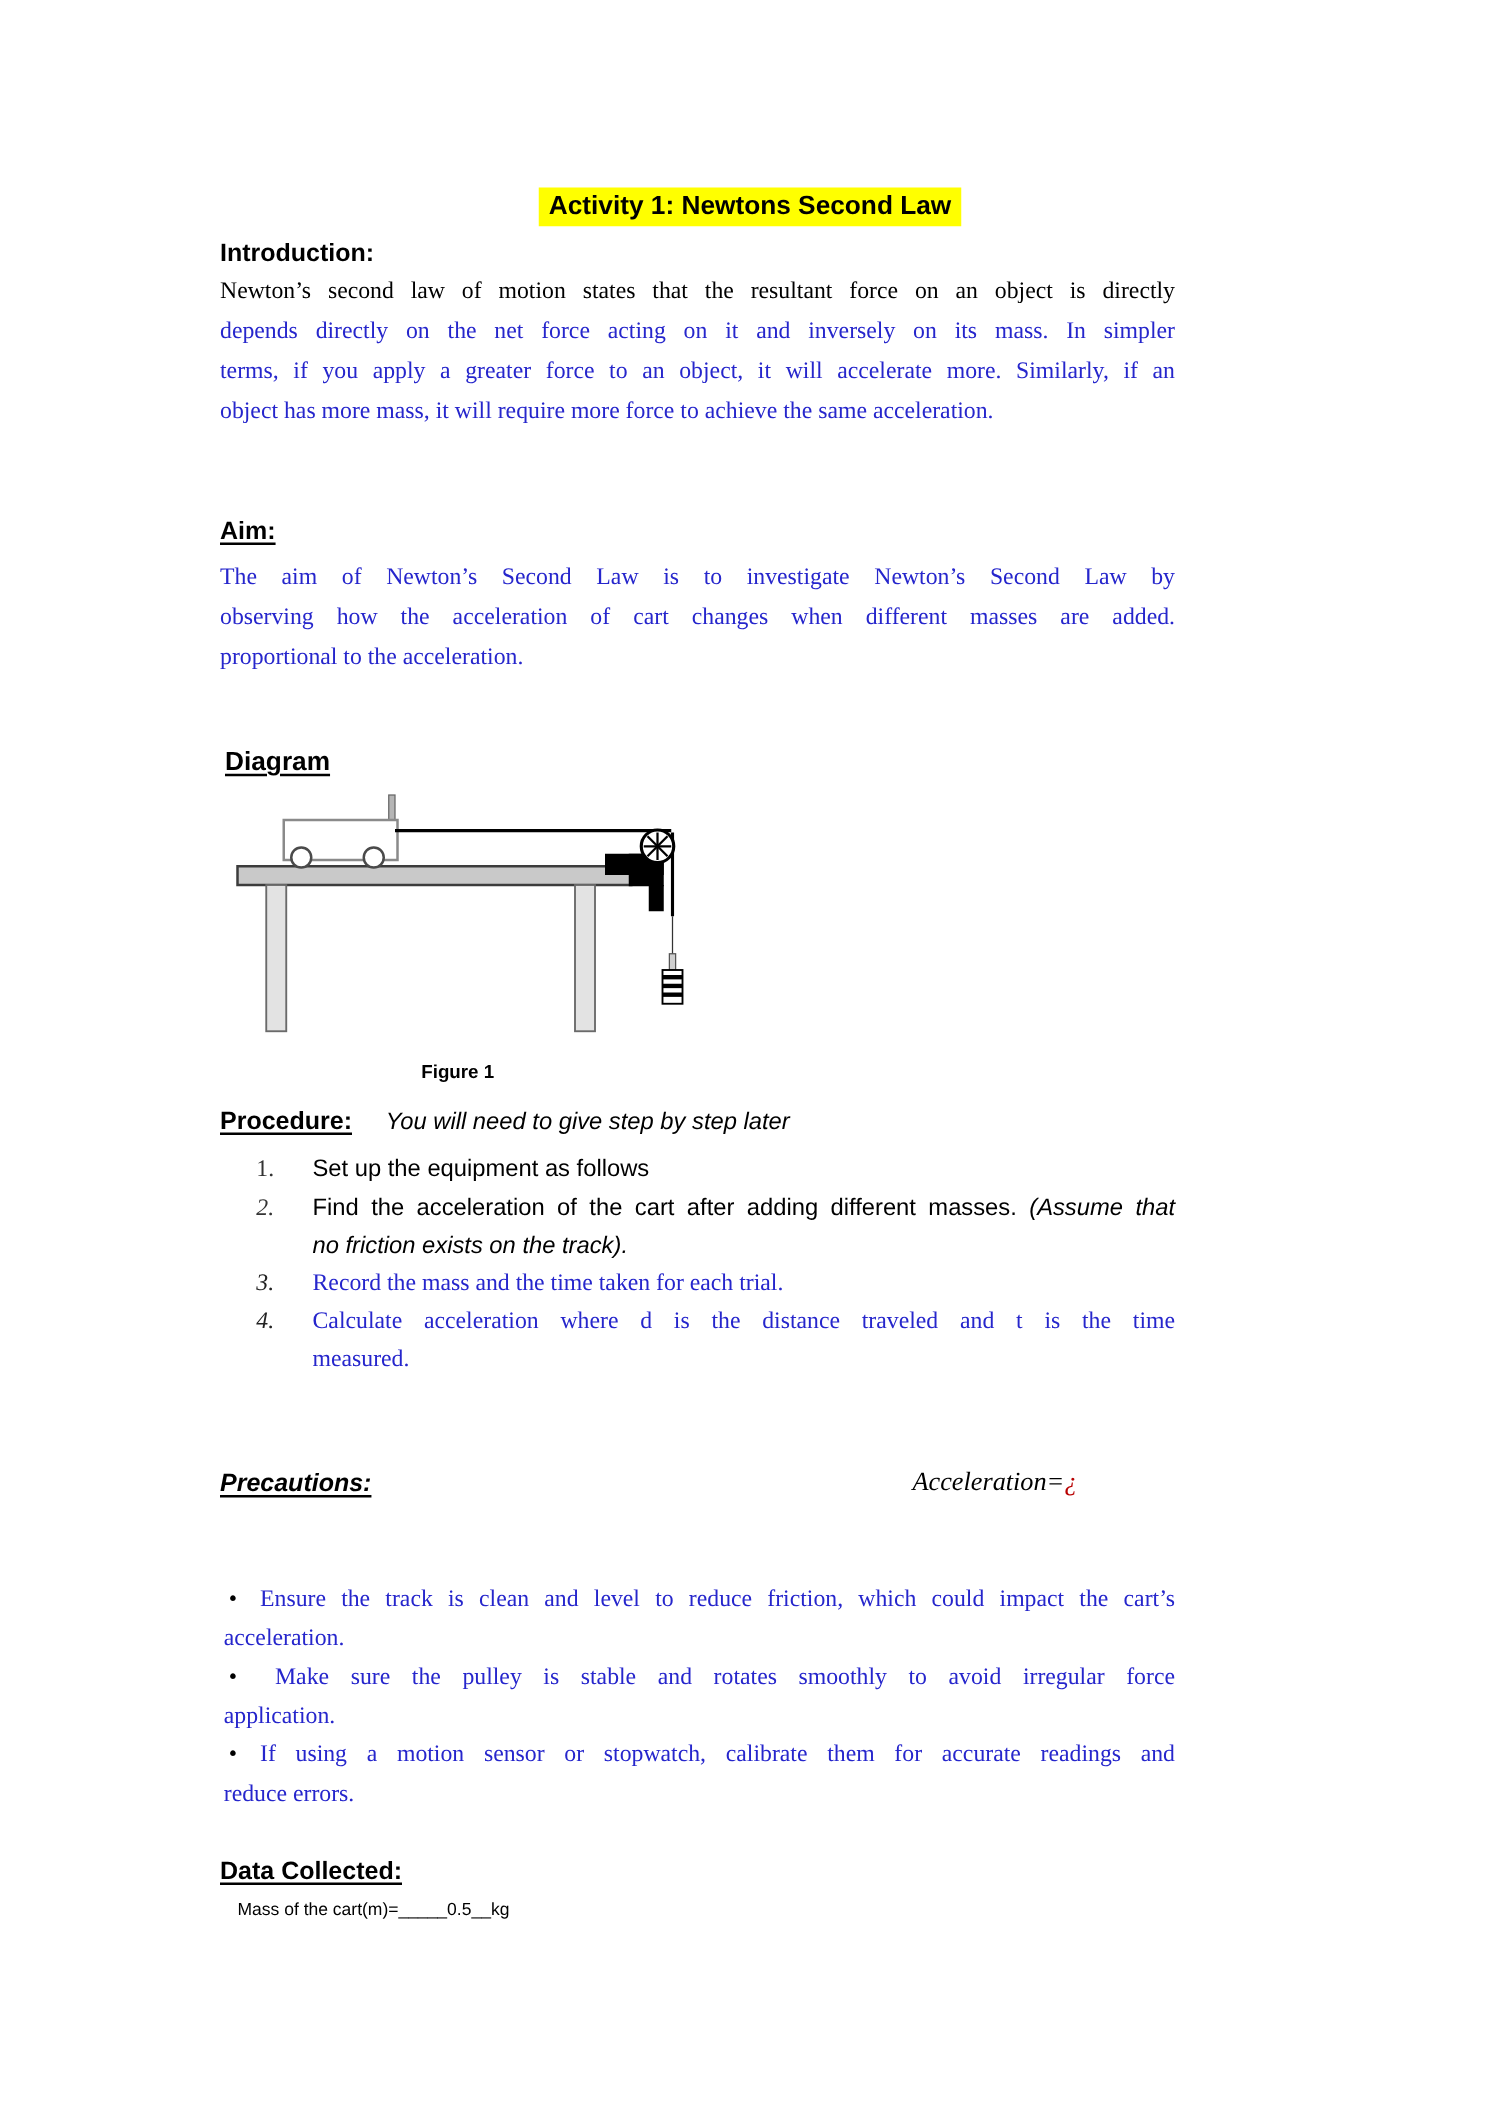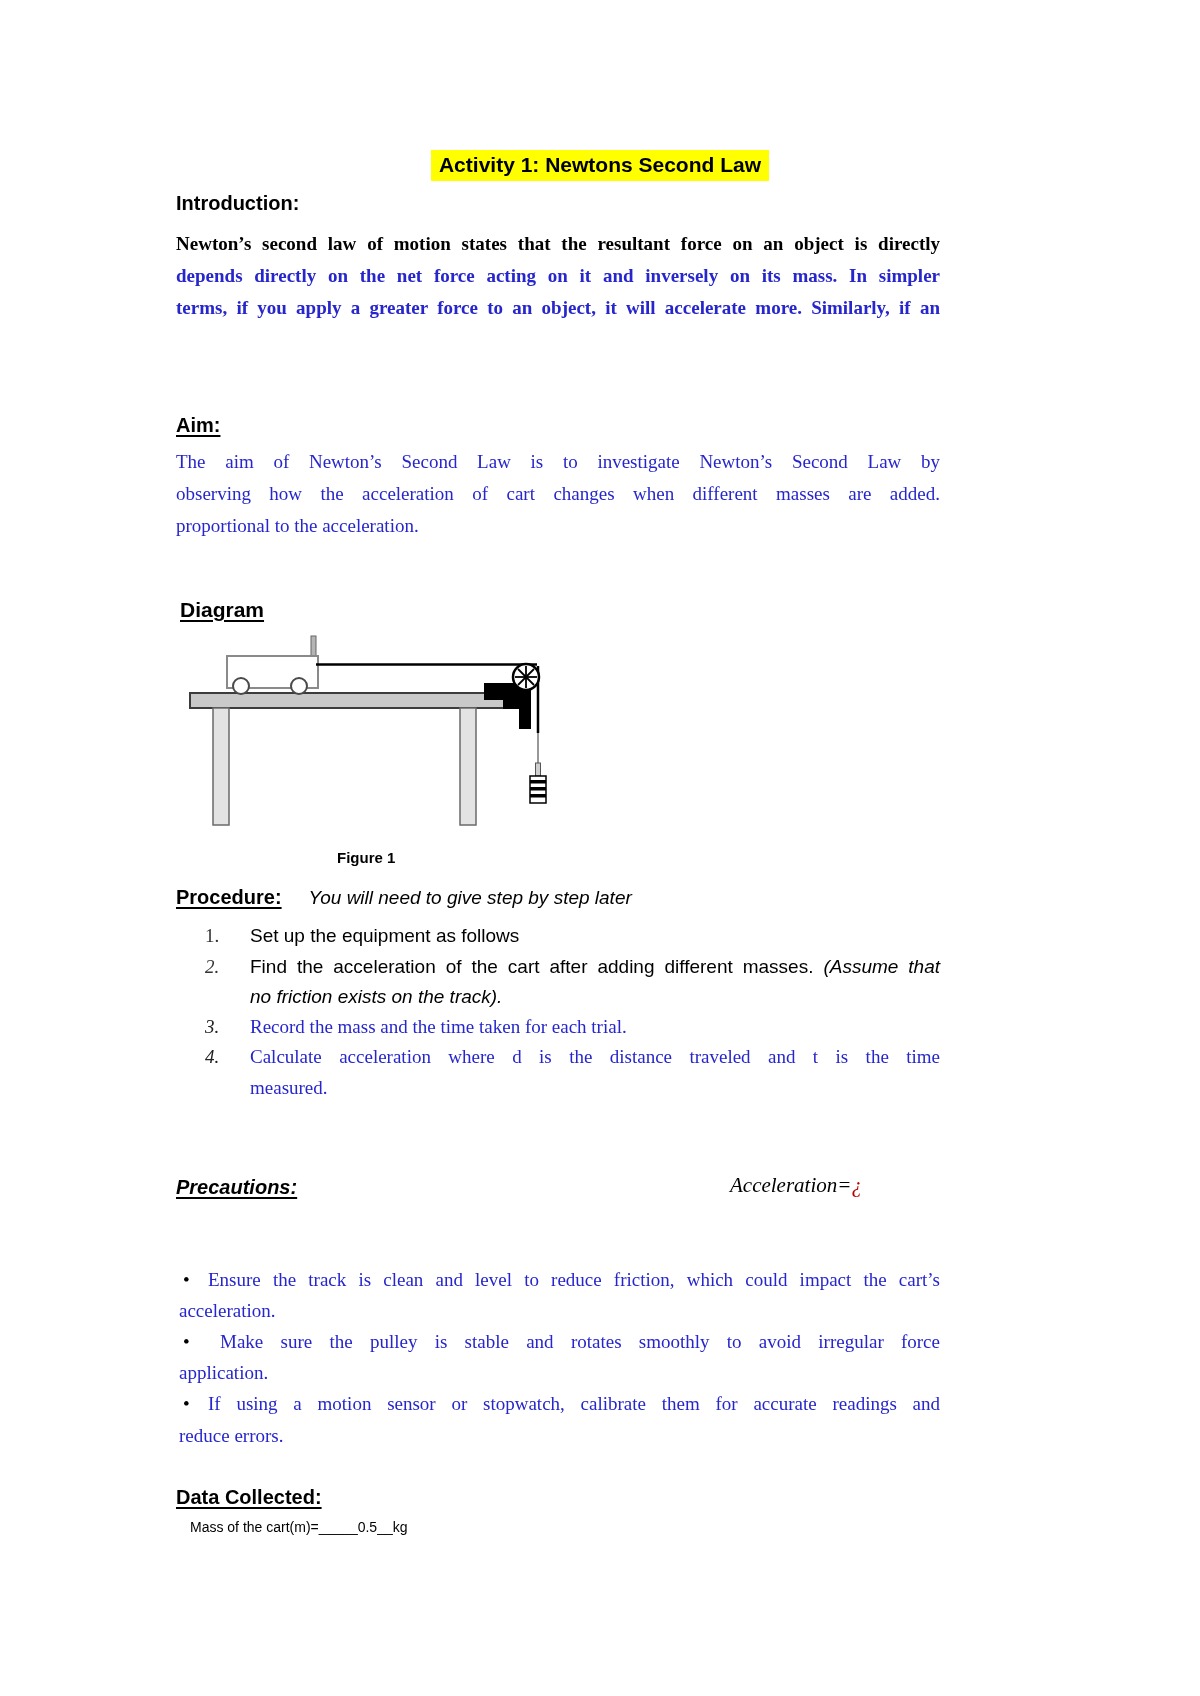--- a/index.html
+++ b/index.html
@@ -35,24 +35,25 @@
 </head>
 <body>
 
 <div class="page">
 
   <div class="abs titlewrap">
     <span class="hl sans b fs21">Activity 1: Newtons Second Law</span>
   </div>
 
   <div class="abs sans b heading" style="top:192px;left:176px;">Introduction:</div>
-  <div class="abs para serif fs19" style="top:228px;font-weight:bold;">
+  <div class="abs para serif fs19" style="top:217px;">
     <div class="line jl"><span>Newton’s second law of motion states that the resultant force on an object is directly</span></div>
     <div class="line jl blue">depends directly on the net force acting on it and inversely on its mass. In simpler</div>
     <div class="line jl blue">terms, if you apply a greater force to an object, it will accelerate more. Similarly, if an</div>
+    <div class="line blue">object has more mass, it will require more force to achieve the same acceleration.</div>
   </div>
 
   <div class="abs sans b heading u" style="top:414px;left:176px;">Aim:</div>
   <div class="abs para serif fs19 blue" style="top:446px;">
     <div class="line jl">The aim of Newton’s Second Law is to investigate Newton’s Second Law by</div>
     <div class="line jl">observing how the acceleration of cart changes when different masses are added.</div>
     <div class="line">proportional to the acceleration.</div>
   </div>
 
   <div class="abs sans b fs21 u" style="top:598px;left:180px;">Diagram</div>

